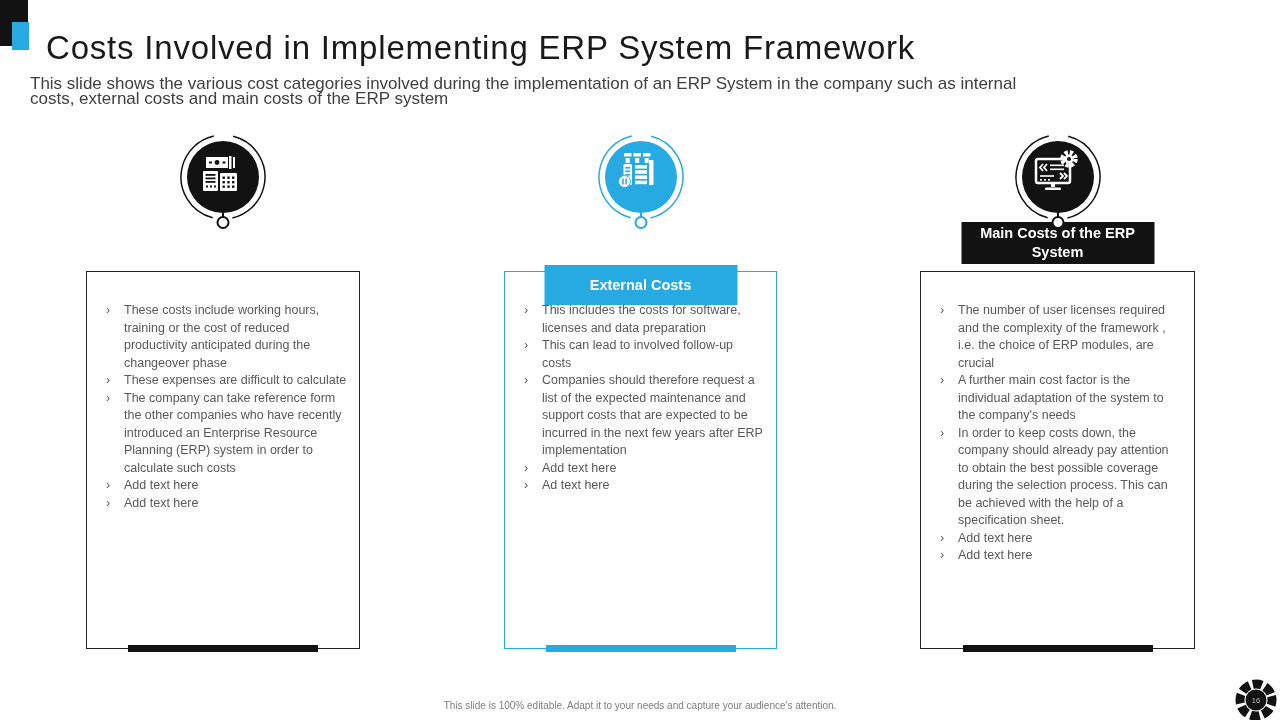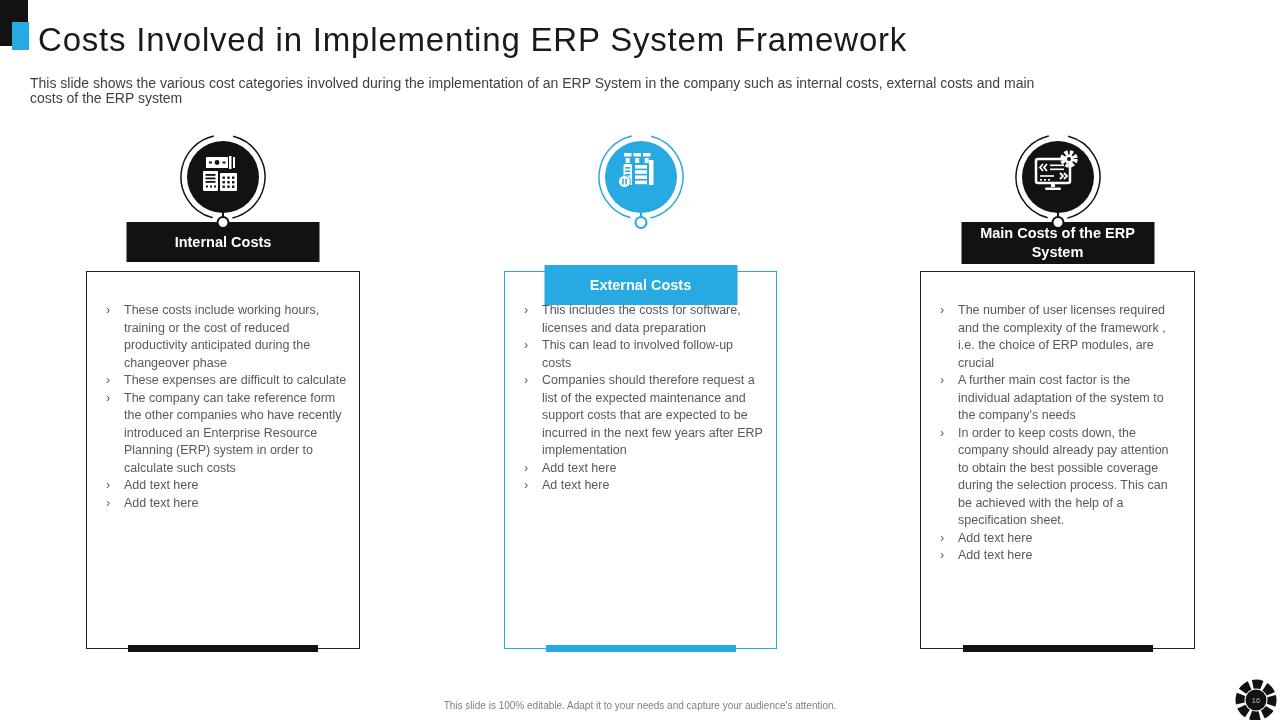--- a/index.html
+++ b/index.html
@@ -6,21 +6,21 @@
   .slide{
     position:relative;width:1280px;height:720px;background:#ffffff;
     font-family:"Liberation Sans",sans-serif;overflow:hidden;
   }
   
   .corner-black{position:absolute;left:0;top:0;width:28px;height:46px;background:var(--black);}
   .corner-blue{position:absolute;left:12px;top:22px;width:17px;height:28px;background:var(--blue);}
   
   .title{position:absolute;left:30px;top:10px;width:1080px;font-size:33px;line-height:44px;
     color:#1a1a1a;font-weight:400;letter-spacing:.8px;}
-  .subtitle{position:absolute;left:30px;top:76px;width:1030px;font-size:14px;line-height:15px;color:#404040;}
+  .subtitle{position:absolute;left:30px;top:76px;width:1030px;font-size:17px;line-height:15px;color:#404040;}
   
   .col{position:absolute;top:132px;height:530px;}
   .col1{left:86px;width:274px;}
   .col2{left:504px;width:273px;}
   .col3{left:920px;width:275px;}
   .icon-wrap{position:absolute;top:1px;left:50%;transform:translateX(-50%);width:88px;height:88px;}
   .connector-line{position:absolute;top:81px;left:50%;transform:translateX(-50%);width:2px;height:12px;}
   .connector-dot{position:absolute;top:84px;left:50%;transform:translateX(-50%);width:9px;height:9px;
     border-radius:50%;background:#fff;z-index:3;}
   .label-bar{position:absolute;top:90px;left:50%;transform:translateX(-50%);width:193px;min-height:40px;
@@ -51,21 +51,21 @@
   .page-logo{position:absolute;left:1232px;top:676px;width:48px;height:48px;}
 </style>
 </head>
 <body>
 
 <div class="slide">
 
   <div class="corner-black"></div>
   <div class="corner-blue"></div>
 
-  <h1 class="title" style="margin:8px;">Costs Involved in Implementing ERP System Framework</h1>
+  <h1 class="title" style="margin:16px;">Costs Involved in Implementing ERP System Framework</h1>
   <div class="subtitle">This slide shows the various cost categories involved during the implementation of an ERP System in the company such as internal costs, external costs and main costs of the ERP system</div>
 
   <div class="col col1 col--black">
     <div class="icon-wrap">
       <svg width="88" height="88" viewBox="0 0 88 88">
         <circle cx="44" cy="44" r="42" fill="none" stroke="#121212" stroke-width="1.5" stroke-dasharray="112 19.9" transform="rotate(-76 44 44)"></circle>
         <circle cx="44" cy="44" r="36" fill="#121212"></circle>
         <g>
           <rect x="50" y="23" width="2.5" height="13" fill="#fff"></rect>
           <rect x="54" y="24" width="2" height="11" fill="#fff"></rect>
@@ -90,21 +90,20 @@
               <rect x="53" y="48" width="2.4" height="2.4"></rect>
             <rect x="43.5" y="52.5" width="2.4" height="2.4"></rect>
               <rect x="48.3" y="52.5" width="2.4" height="2.4"></rect>
               <rect x="53" y="52.5" width="2.4" height="2.4"></rect>
           </g>
         </g>
       </svg>
     </div>
     <div class="connector-line"></div>
     <div class="connector-dot"></div>
-    <div class="label-bar">Internal Costs</div>
     <div class="box">
       <ul class="bullets">
           <li>
             <span class="marker">›</span>
             <span class="btxt">These costs include working hours, training or the cost of reduced productivity anticipated during the changeover phase</span>
           </li>
           <li>
             <span class="marker">›</span>
             <span class="btxt">These expenses are difficult to calculate</span>
           </li>

